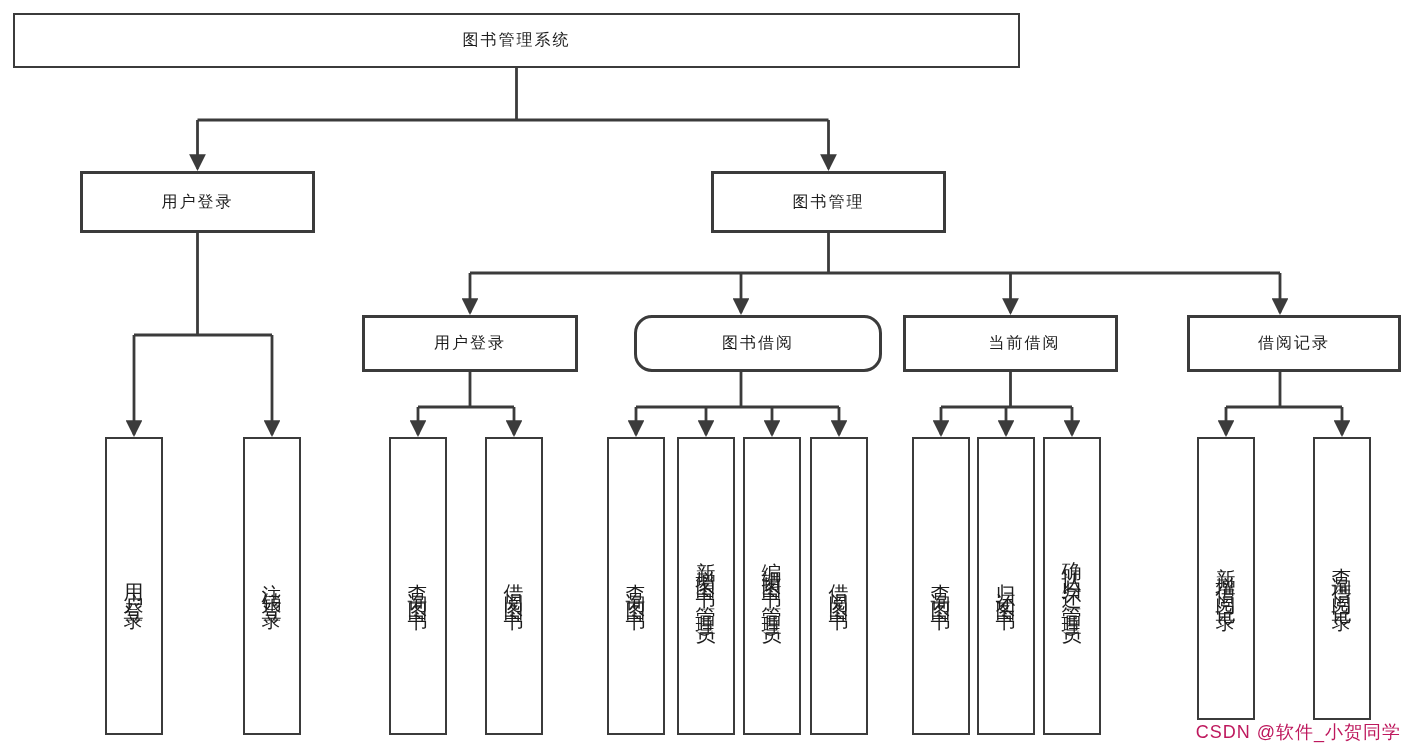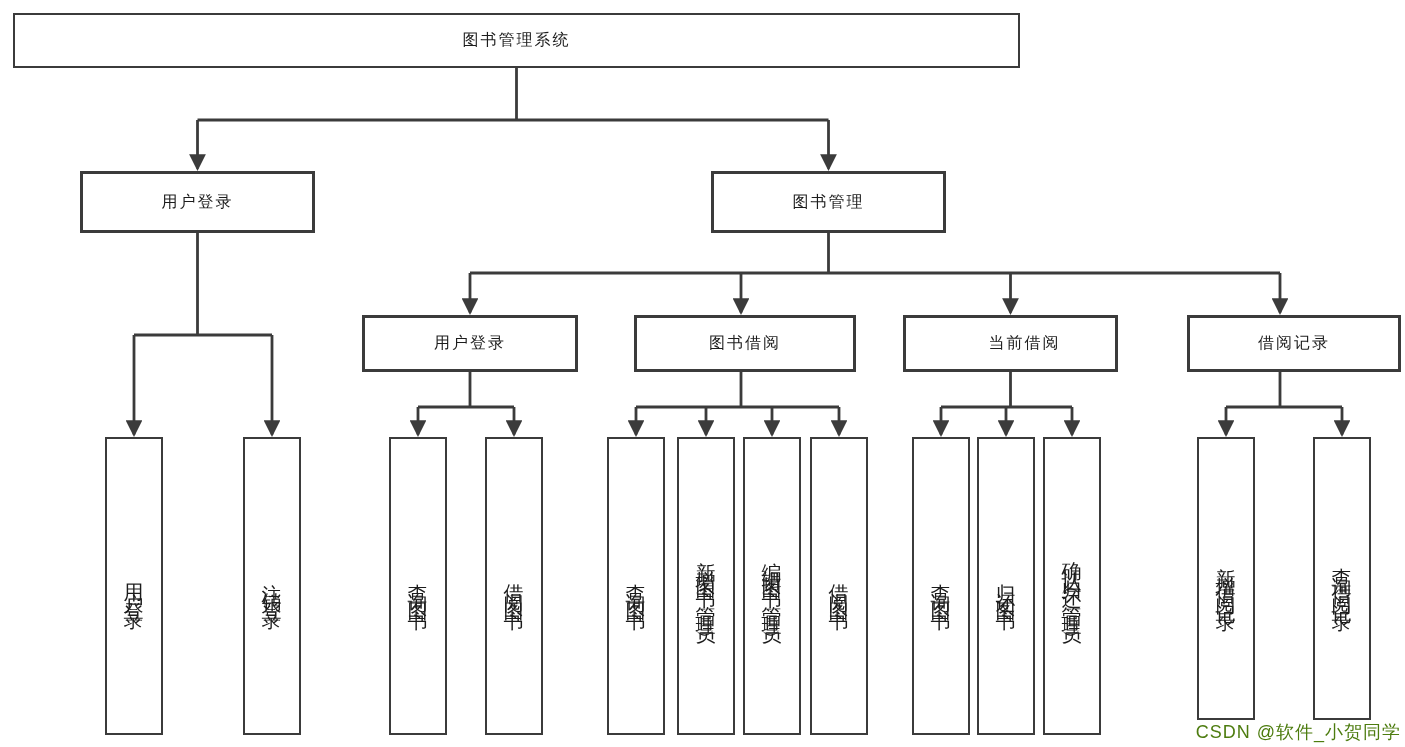--- a/index.html
+++ b/index.html
@@ -34,21 +34,21 @@
     font-size: 16px;
     letter-spacing: 2px;
     text-align: center;
   }
   .node.root { border-width: 2px; left: 13px; top: 13px; width: 1007px; height: 55px; }
   .node.l1 { top: 171px; height: 62px; width: 235px; }
   .node.l1.user-login { left: 80px; }
   .node.l1.book-mgmt  { left: 711px; }
   .node.l2 { top: 315px; height: 57px; }
   .node.l2.nbr { left: 362px;  width: 216px; }
-  .node.l2.bbw { left: 634px;  width: 222px; }
+  .node.l2.bbw { left: 634px;  width: 248px; border-radius: 18px; }
   .node.l2.cbw { left: 903px;  width: 215px; padding-left: 28px; }
   .node.l2.brd { left: 1173px; width: 214px; margin-left: 14px; }
   .node.leaf {
     top: 437px;
     width: 58px;
     height: 298px;
     border-width: 2px;
     writing-mode: vertical-rl;
     text-orientation: mixed;
     letter-spacing: 9px;
@@ -67,21 +67,21 @@
   .node.leaf.p9  { left: 912px; }
   .node.leaf.p10 { left: 977px; }
   .node.leaf.p11 { left: 1043px; }
   .node.leaf.p12 { left: 1197px; }
   .node.leaf.p13 { left: 1313px; }
   .watermark {
     position: absolute;
     right: 4px;
     bottom: 3px;
     font-size: 18px;
-    color: #4d7c0f;
+    color: #be185d;
     letter-spacing: 1px;
     text-shadow: 0 0 2px #ffffff;
     white-space: nowrap;
   }
 </style>
 </head>
 <body>
 
 <div class="canvas">
 

